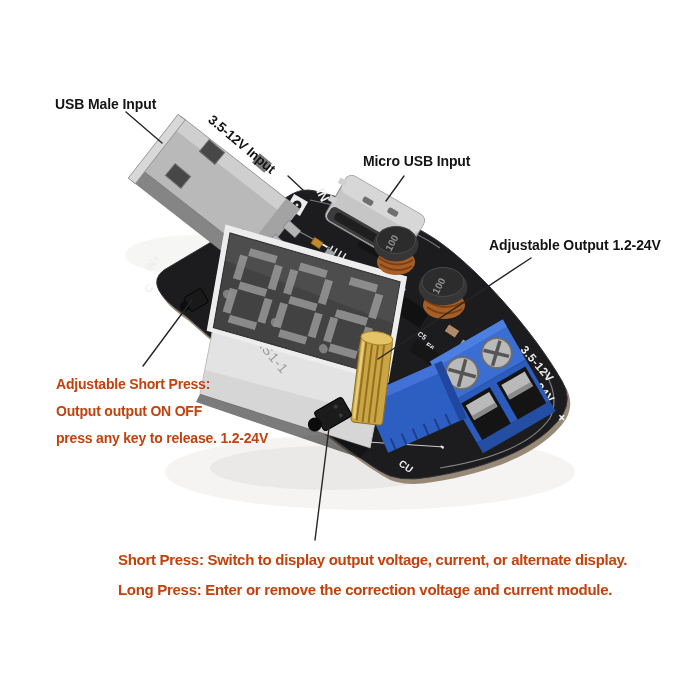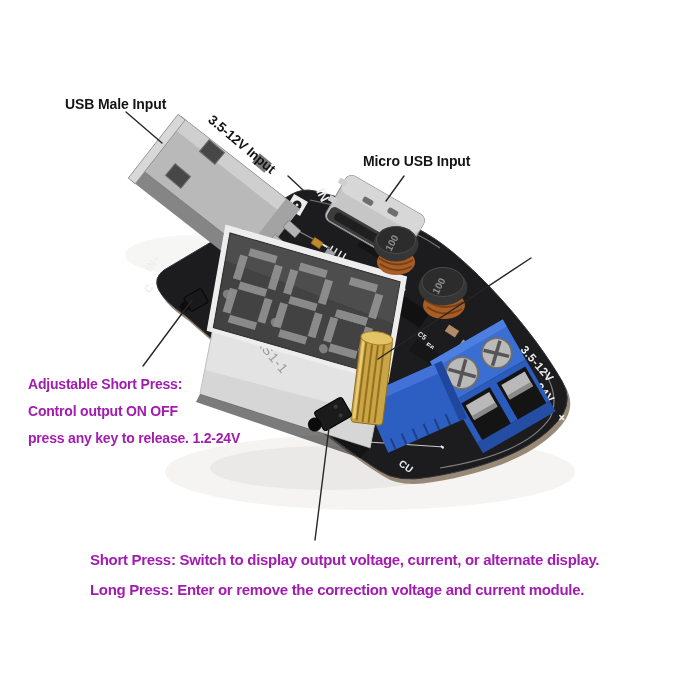--- a/index.html
+++ b/index.html
@@ -1,21 +1,21 @@
 <!DOCTYPE html>
 <html><head>
 <meta charset="utf-8">
 <style>
   html,body{margin:0;padding:0;background:#fff;}
   #canvas{position:relative;width:700px;height:700px;background:#ffffff;overflow:hidden;
           font-family:"Liberation Sans", sans-serif;}
   .lbl{position:absolute;color:#141414;font-weight:bold;white-space:nowrap;}
   .lbl-ptr{font-size:14px;letter-spacing:-0.1px;}
   .lbl-rot{transform-origin:left top;transform:rotate(40deg);}
-  .block{position:absolute;color:#a21caf;font-weight:bold;}
+  .block{position:absolute;color:#c2410c;font-weight:bold;margin-left:28px;}
   .block-left{left:28px;top:371px;font-size:14px;line-height:27px;letter-spacing:-0.2px;}
   .block-bottom{left:90px;top:545px;font-size:15px;line-height:30px;letter-spacing:-0.3px;}
   svg{position:absolute;left:0;top:0;}
   svg text{font-family:"Liberation Sans", sans-serif;}
 </style>
 </head>
 <body>
 
 <div id="canvas">
 
@@ -250,27 +250,28 @@
   <g stroke="#262626" stroke-width="1.4" stroke-linecap="round">
     <line x1="126" y1="112" x2="162" y2="143"></line>
     <line x1="288" y1="176" x2="303" y2="190"></line>
     <line x1="404" y1="176" x2="386" y2="201"></line>
     <line x1="531" y1="258" x2="378" y2="359"></line>
     <line x1="143" y1="366" x2="192" y2="300"></line>
     <line x1="315" y1="540" x2="329" y2="428"></line>
   </g>
 </svg>
 
-<div class="lbl lbl-ptr" style="left:65px;top:96px;">USB Male Input</div>
+<div class="lbl lbl-ptr" style="left:55px;top:96px;">USB Male Input</div>
 <div class="lbl lbl-ptr lbl-rot" style="left:215px;top:112px;font-size:13.5px;">3.5-12V Input</div>
 <div class="lbl lbl-ptr" style="left:363px;top:153px;text-align:right;">Micro USB Input</div>
+<div class="lbl lbl-ptr" style="left:489px;top:237px;">Adjustable Output 1.2-24V</div>
 
 <div class="block block-left">
   <div>Adjustable Short Press:</div>
-  <div>Control output ON OFF</div>
+  <div>Output output ON OFF</div>
   <div>press any key to release. 1.2-24V</div>
 </div>
 
 <div class="block block-bottom">
   <div>Short Press: Switch to display output voltage, current, or alternate display.</div>
   <div>Long Press: Enter or remove the correction voltage and current module.</div>
 </div>
 
 </div>
 

